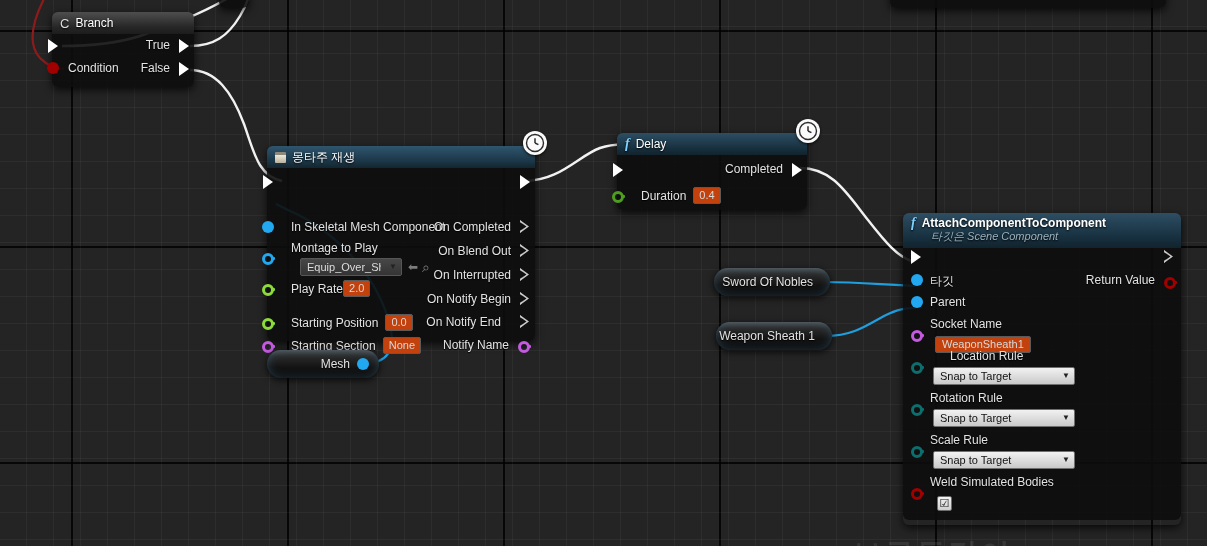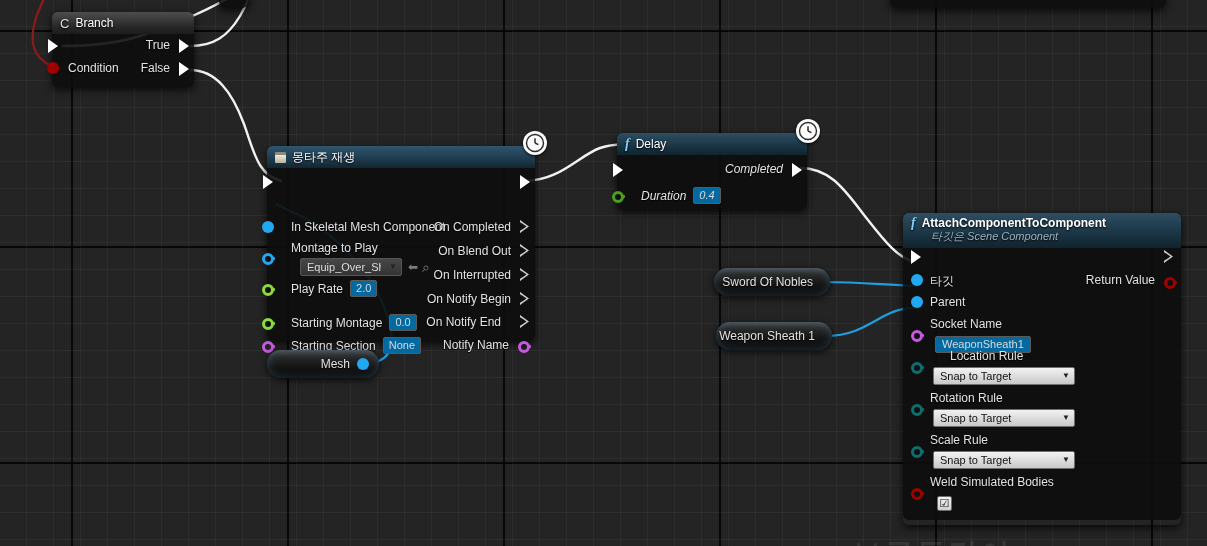--- a/index.html
+++ b/index.html
@@ -67,21 +67,21 @@
   
   .pin{width:11px;height:11px;border-radius:50%;box-sizing:border-box;}
   .pin.filled{border:0;}
   .pin.hollow{border:3px solid;background:transparent;}
   .pin.hollow::after{content:"";}
   .pinwrap{width:11px;height:11px;position:relative;display:inline-block;}
   .pinwrap .tail{position:absolute;left:9px;top:4px;width:4px;height:3px;border-radius:1px;}
 
   
   .valbox{
-    display:inline-block;background:#0369a1;border:1px solid #5a5a5a;
+    display:inline-block;background:#c2410c;border:1px solid #5a5a5a;
     color:#dadada;font-size:11px;padding:0px 5px;border-radius:2px;line-height:15px;}
   .combo{
     display:inline-flex;align-items:center;justify-content:space-between;
     background:linear-gradient(to bottom,#f2f2f2,#c9c9c9);
     border:1px solid #6f6f6f;border-radius:2px;color:#111;font-size:11px;
     padding:1px 4px 1px 6px;line-height:14px;}
   .combo .car{margin-left:8px;font-size:8px;color:#222;}
   .combo.dark{
     background:linear-gradient(to bottom,#474747,#343434);
     border:1px solid #565656;color:#dcdcdc;}
@@ -207,33 +207,33 @@
       <span class="miniicon">⬅</span>
       <span class="miniicon" style="font-size:14px;margin-left:4px;">⌕</span>
     </div>
 
     <div style="position:absolute;left:-5px;top:113px;">
       <div class="pinwrap">
         <div class="pin hollow" style="border-color:#8ddb3a;width:12px;height:12px;"></div>
         <div class="tail" style="background:#8ddb3a;"></div>
       </div>
     </div>
-    <div style="position:absolute;left:24px;top:112px;display:flex;align-items:center;gap:7px;">
+    <div style="position:absolute;left:24px;top:112px;display:flex;align-items:center;">
       <span class="lbl">Play Rate</span>
       <span class="valbox">2.0</span>
     </div>
 
     <div style="position:absolute;left:-5px;top:147px;">
       <div class="pinwrap">
         <div class="pin hollow" style="border-color:#8ddb3a;width:12px;height:12px;"></div>
         <div class="tail" style="background:#8ddb3a;"></div>
       </div>
     </div>
     <div style="position:absolute;left:24px;top:146px;display:flex;align-items:center;gap:7px;">
-      <span class="lbl">Starting Montage</span>
+      <span class="lbl">Starting Position</span>
       <span class="valbox">0.0</span>
     </div>
 
     <div style="position:absolute;left:-5px;top:170px;">
       <div class="pinwrap">
         <div class="pin hollow" style="border-color:#c45ae0;width:12px;height:12px;"></div>
         <div class="tail" style="background:#c45ae0;"></div>
       </div>
     </div>
     <div style="position:absolute;left:24px;top:169px;display:flex;align-items:center;gap:7px;">
@@ -282,21 +282,21 @@
     <span>Delay</span>
   </div>
   <div style="position:absolute;right:-13px;top:-14px;width:24px;height:24px;border-radius:50%;
               background:#fafafa;box-shadow:0 1px 3px rgba(0,0,0,.8);">
     <svg width="24" height="24" viewBox="0 0 24 24">
       <circle cx="12" cy="12" r="8.5" fill="none" stroke="#2b2b2b" stroke-width="1.4"></circle>
       <line x1="12" y1="12" x2="12" y2="7.2" stroke="#2b2b2b" stroke-width="1.5"></line>
       <line x1="12" y1="12" x2="15.4" y2="13.6" stroke="#2b2b2b" stroke-width="1.5"></line>
     </svg>
   </div>
-  <div class="nbody" style="height:55px;position:relative;font-style:italic;">
+  <div class="nbody" style="height:55px;position:relative;">
     <div style="position:absolute;left:-4px;top:8px;">
       <div class="exec"></div>
     </div>
     <div style="position:absolute;right:24px;top:7px;" class="lbl">Completed</div>
     <div style="position:absolute;right:5px;top:8px;">
       <div class="exec"></div>
     </div>
     <div style="position:absolute;left:-5px;top:33px;">
       <div class="pinwrap">
         <div class="pin hollow" style="border-color:#4d9e1f;width:12px;height:12px;"></div>

